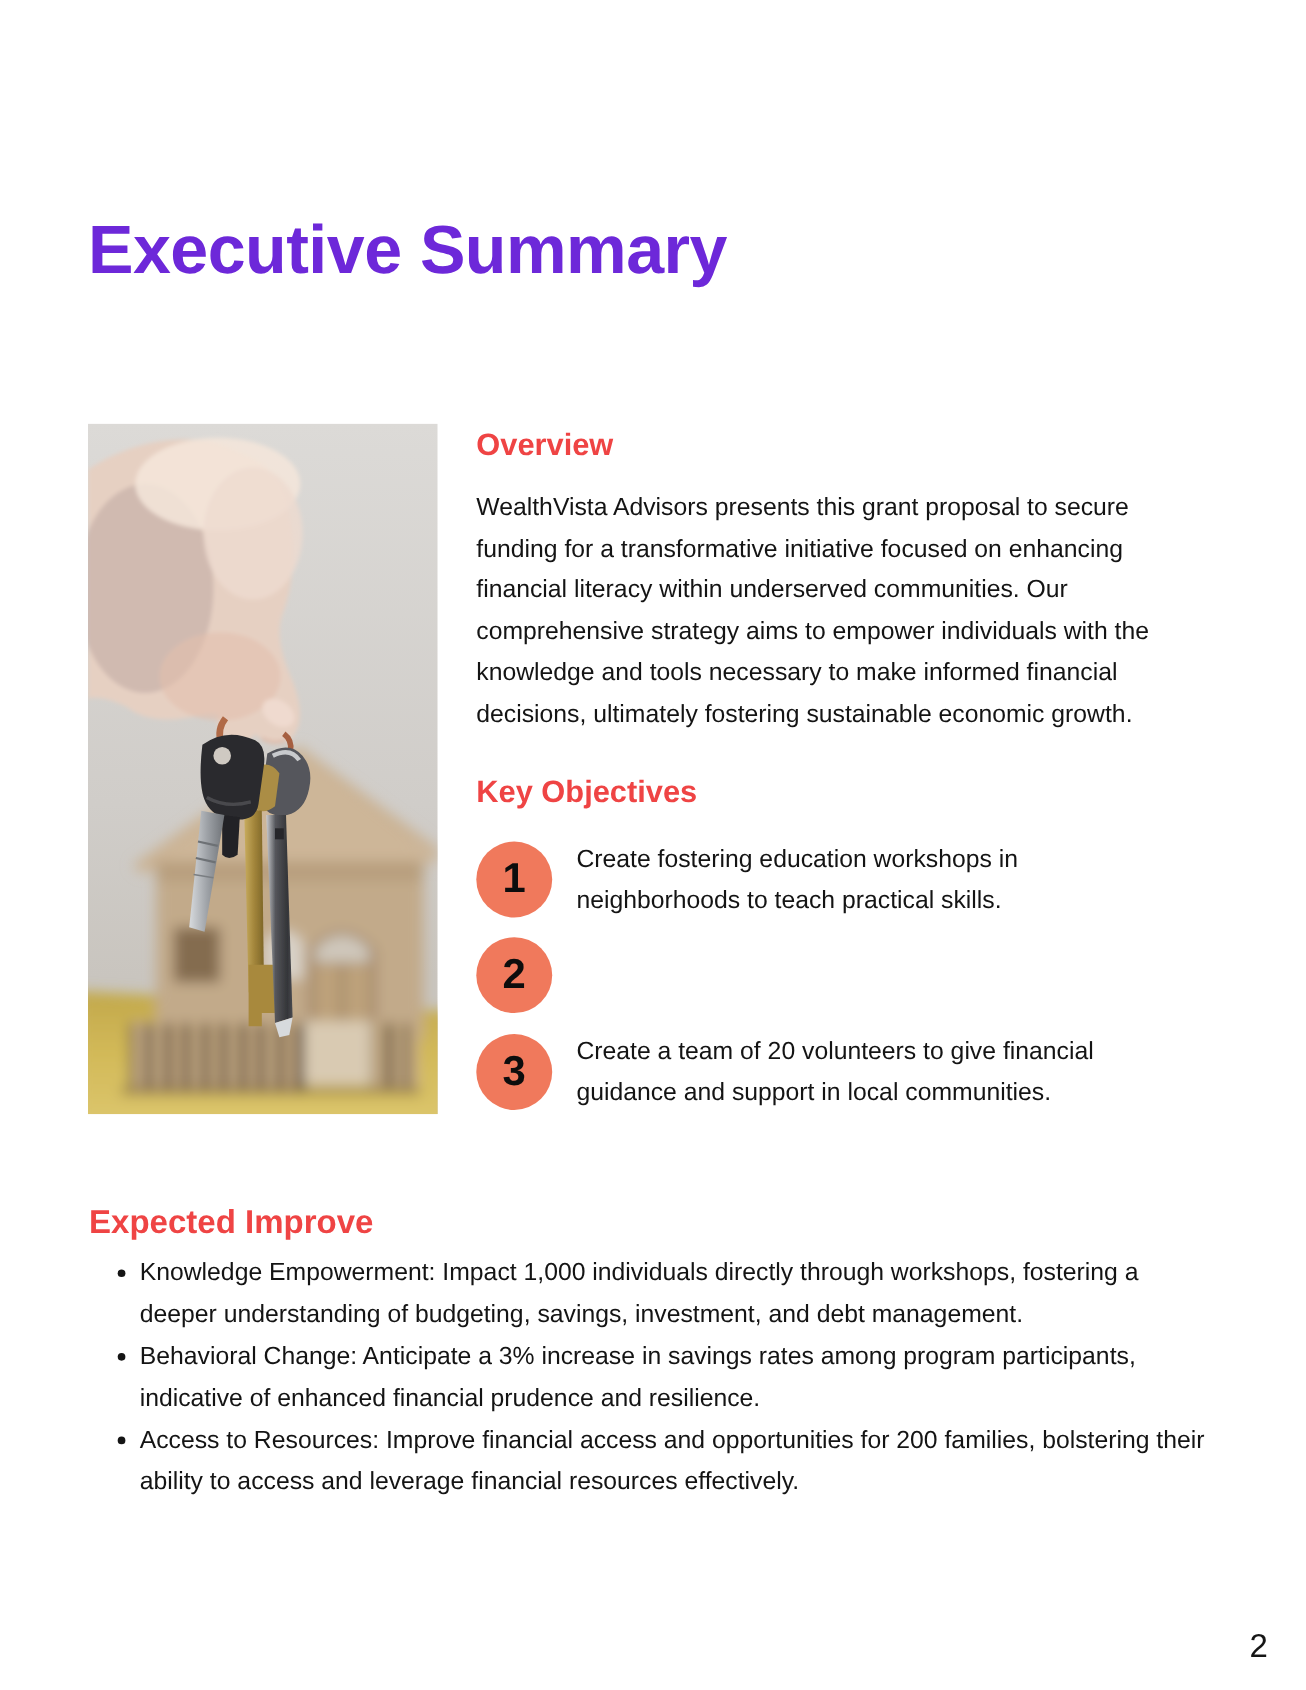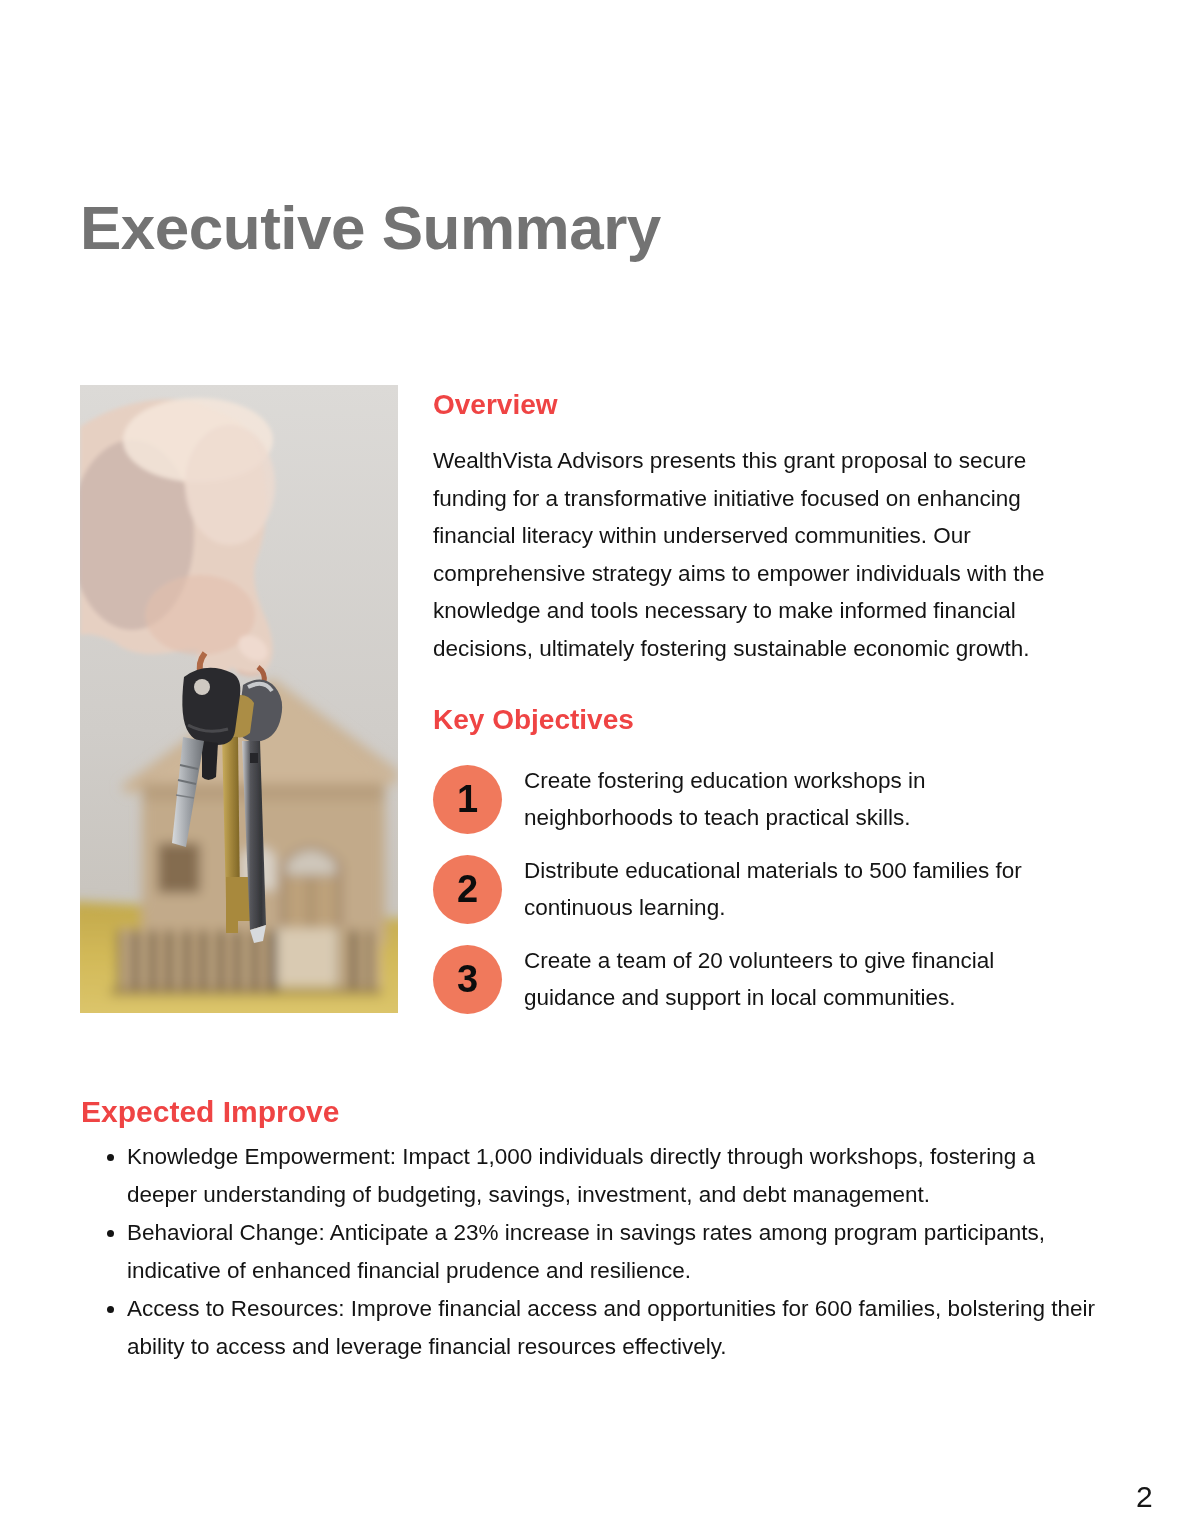--- a/index.html
+++ b/index.html
@@ -13,21 +13,21 @@
     color: #121212;
     overflow: hidden;
   }
   .page-title {
     position: absolute;
     left: 80px; top: 192px;
     margin: 0;
     font-size: 62px;
     font-weight: 700;
     letter-spacing: -0.5px;
-    color: #737373;
+    color: #6d28d9;
     line-height: 1.15;
   }
   .photo {
     position: absolute;
     left: 80px; top: 385px;
     width: 318px; height: 628px;
     overflow: hidden;
   }
   .photo svg { display:block; }
   h2.sec-h {
@@ -219,31 +219,30 @@
 
   <h2 class="sec-h" id="objectives-heading">Key Objectives</h2>
 
   <div class="objectives-list">
     <div class="obj-row">
       <div class="obj-circle">1</div>
       <div class="obj-text">Create fostering education workshops in neighborhoods to teach practical skills.</div>
     </div>
     <div class="obj-row">
       <div class="obj-circle">2</div>
-      <div class="obj-text">Distribute educational materials to 500 families for continuous learning.</div>
     </div>
     <div class="obj-row">
       <div class="obj-circle">3</div>
       <div class="obj-text">Create a team of 20 volunteers to give financial guidance and support in local communities.</div>
     </div>
   </div>
 
   <h2 class="sec-h" id="outcomes-heading">Expected Improve</h2>
 
   <ul class="outcomes-list">
     <li>Knowledge Empowerment: Impact 1,000 individuals directly through workshops, fostering a deeper understanding of budgeting, savings, investment, and debt management.</li>
-    <li>Behavioral Change: Anticipate a 23% increase in savings rates among program participants, indicative of enhanced financial prudence and resilience.</li>
-    <li>Access to Resources: Improve financial access and opportunities for 600 families, bolstering their ability to access and leverage financial resources effectively.</li>
+    <li>Behavioral Change: Anticipate a 3% increase in savings rates among program participants, indicative of enhanced financial prudence and resilience.</li>
+    <li>Access to Resources: Improve financial access and opportunities for 200 families, bolstering their ability to access and leverage financial resources effectively.</li>
   </ul>
 
   <div class="page-number">2</div>
 
 </div>
 
 </body></html>

